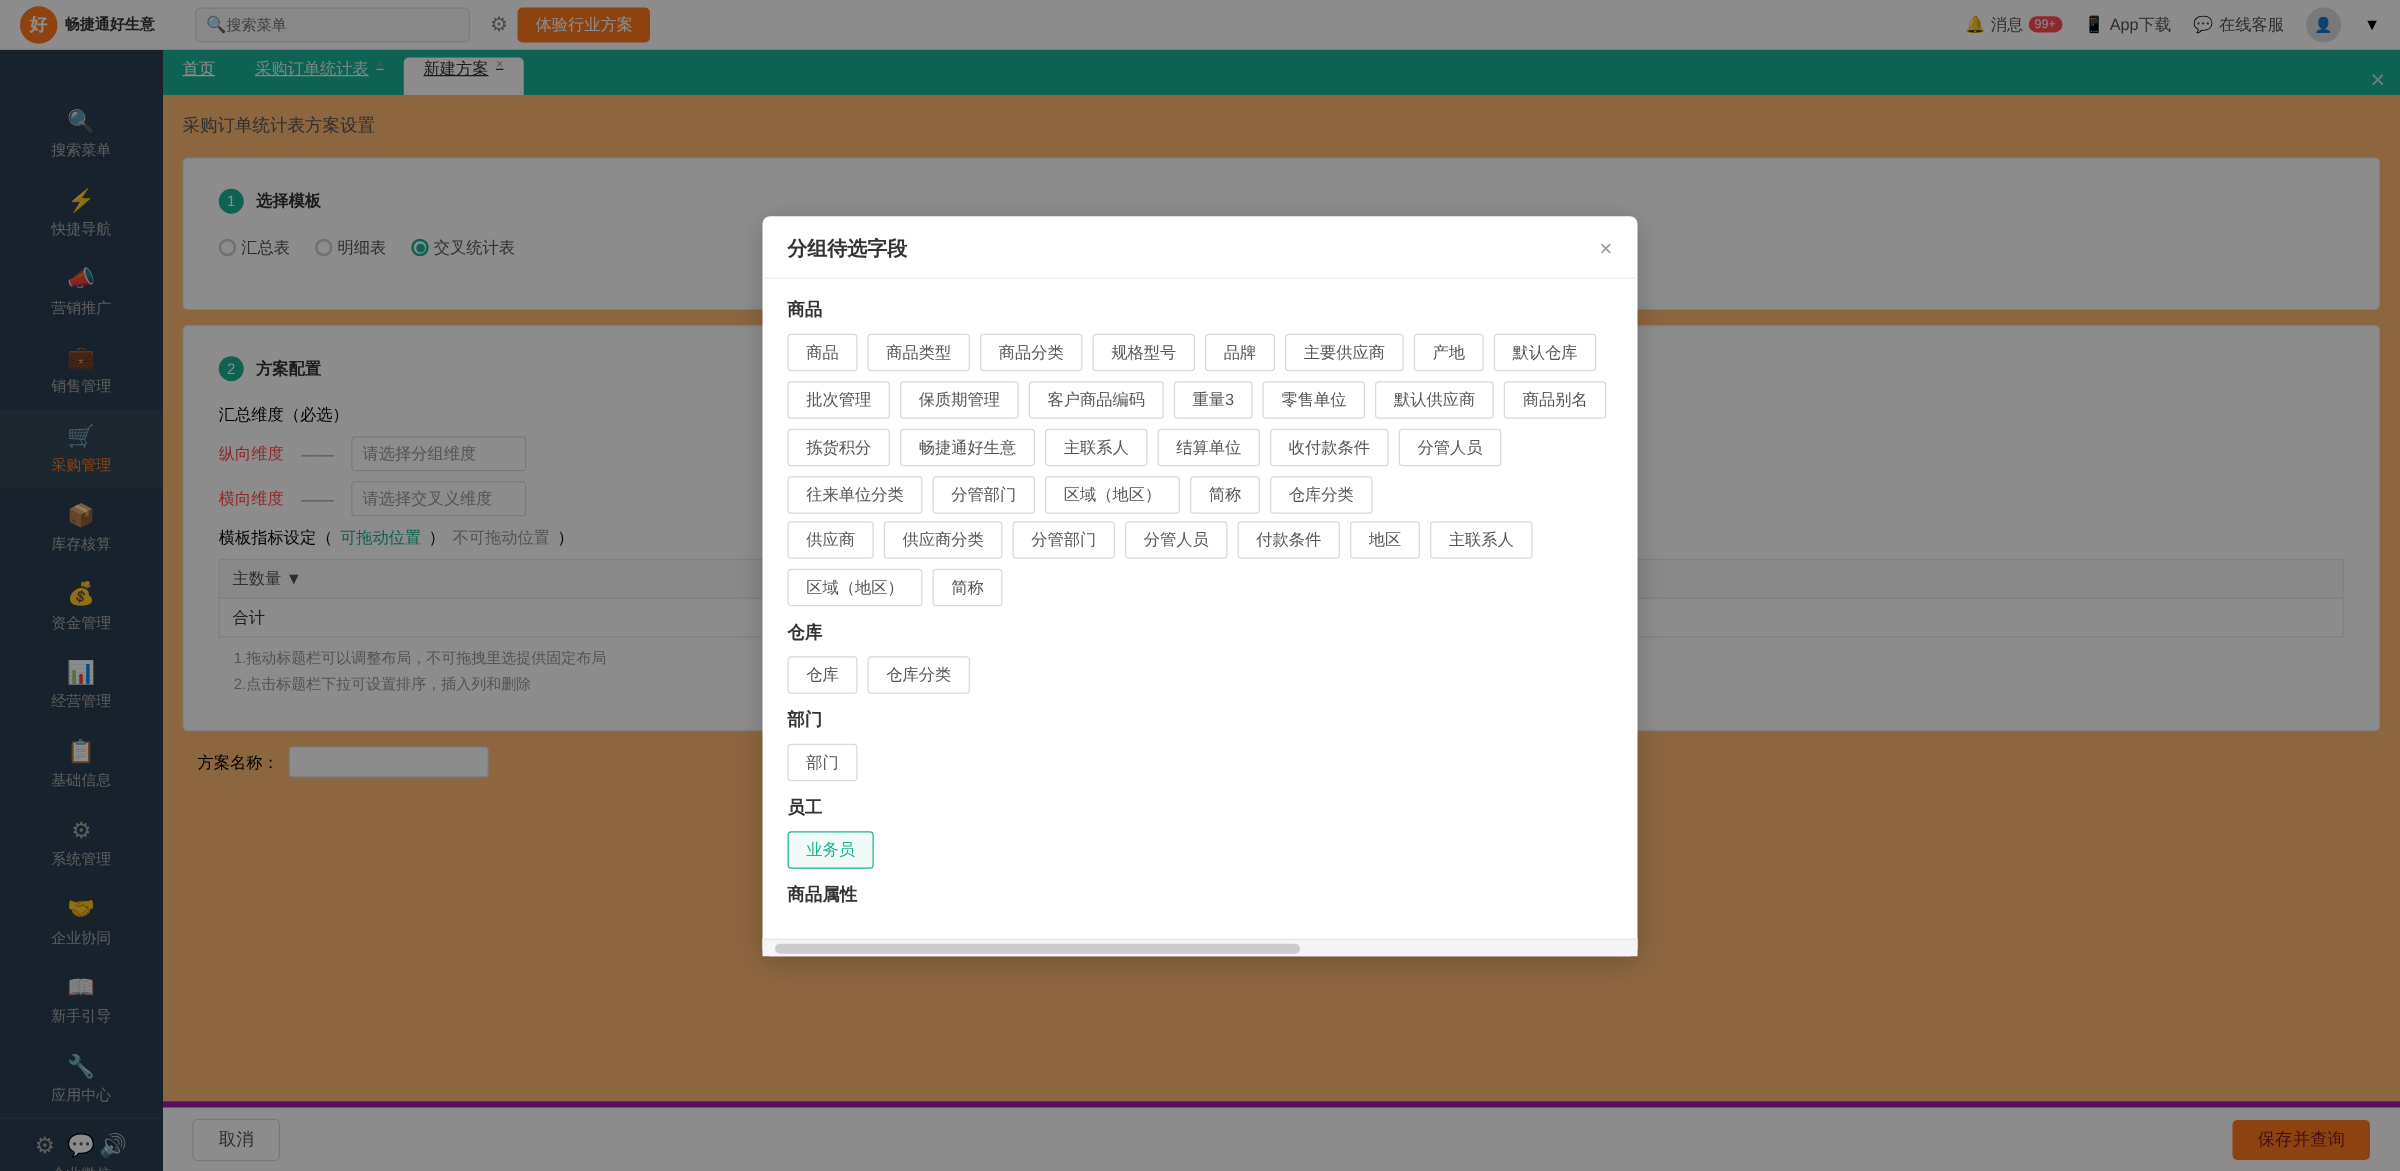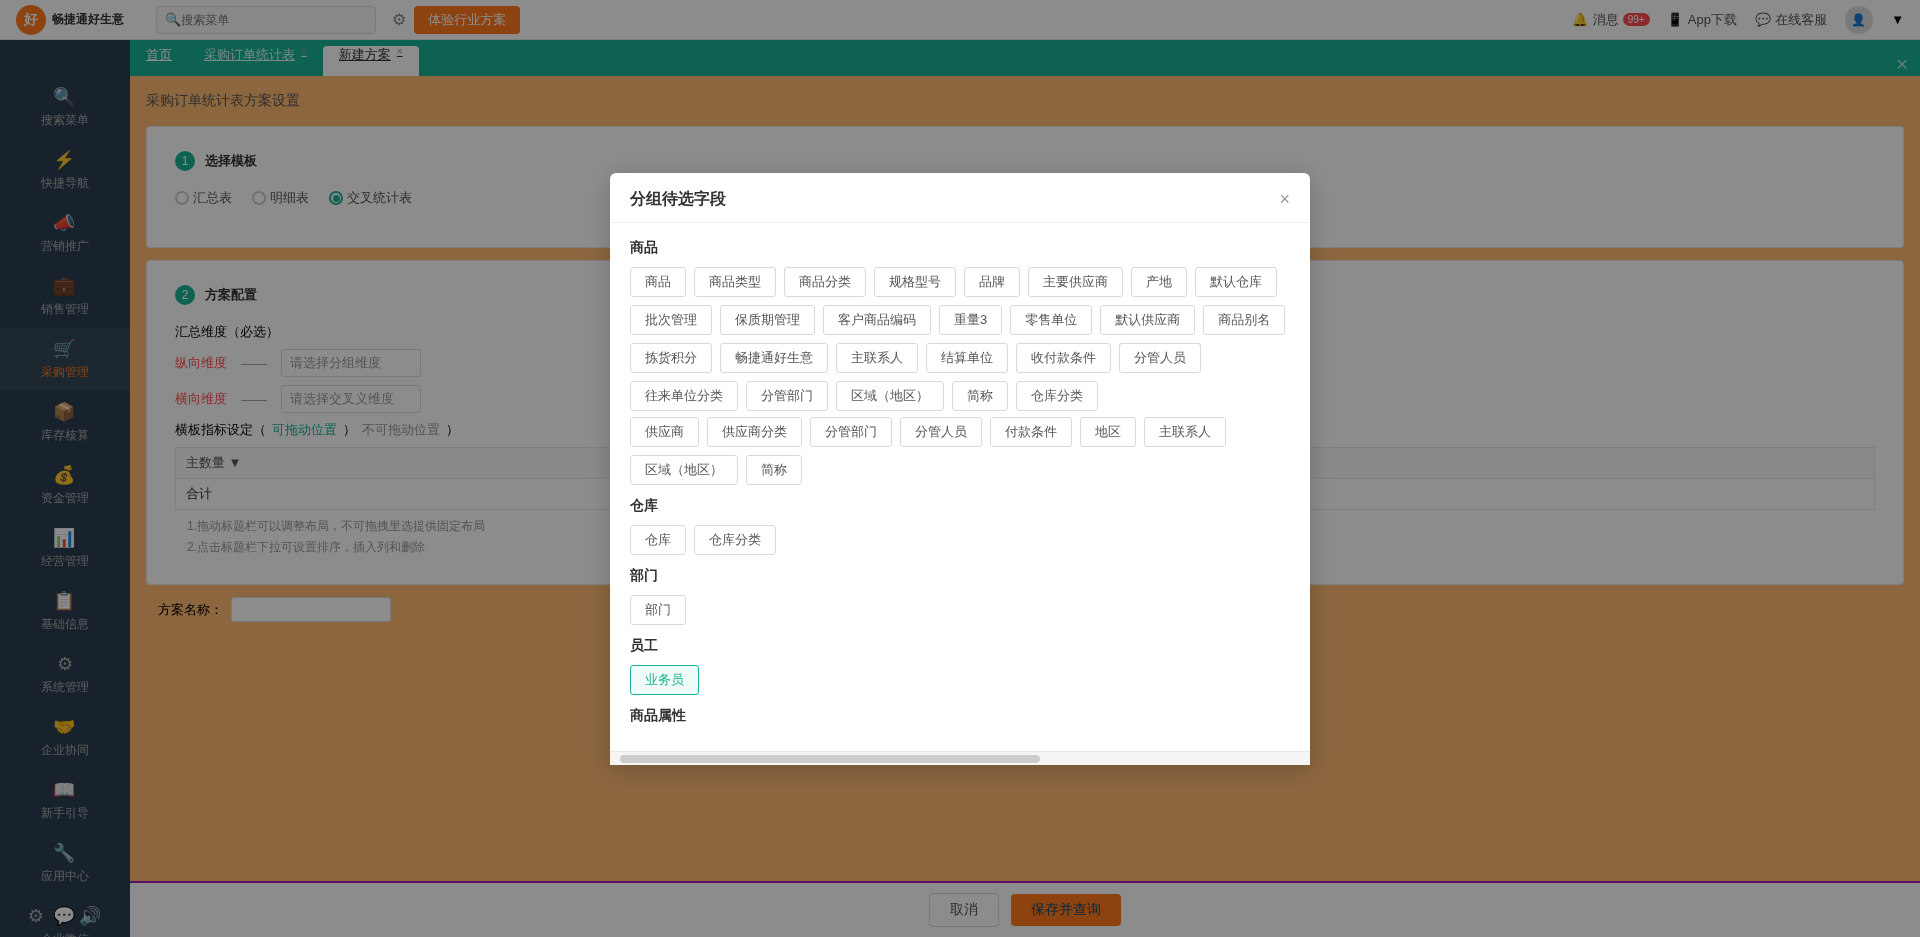--- a/index.html
+++ b/index.html
@@ -255,40 +255,40 @@
       background: #ccc;
       border-radius: 4px;
     }
 
     
     .page-footer {
       position: fixed;
       bottom: 0; left: 130px; right: 0;
       height: 56px;
       background: #fff;
-      border-top: 2px solid #a21caf;
-      display: flex;
-      align-items: center;
-      justify-content: center;
+      border-top: 5px solid #a21caf;
+      display: flex;
+      align-items: center;
+      justify-content: space-between;
       padding: 0 24px;
       gap: 12px;
       z-index: 150;
     }
     .btn-cancel {
       border: 1px solid #d9d9d9;
       background: #fff;
       color: #555;
       border-radius: 4px;
       padding: 7px 20px;
       cursor: pointer;
       font-size: 14px;
     }
     .btn-confirm {
       background: #ff7b1e;
-      color: #0c4a6e;
+      color: #7f1d1d;
       border: none;
       border-radius: 4px;
       padding: 7px 20px;
       cursor: pointer;
       font-size: 14px;
     }
 
     
     .step-row {
       display: flex;

